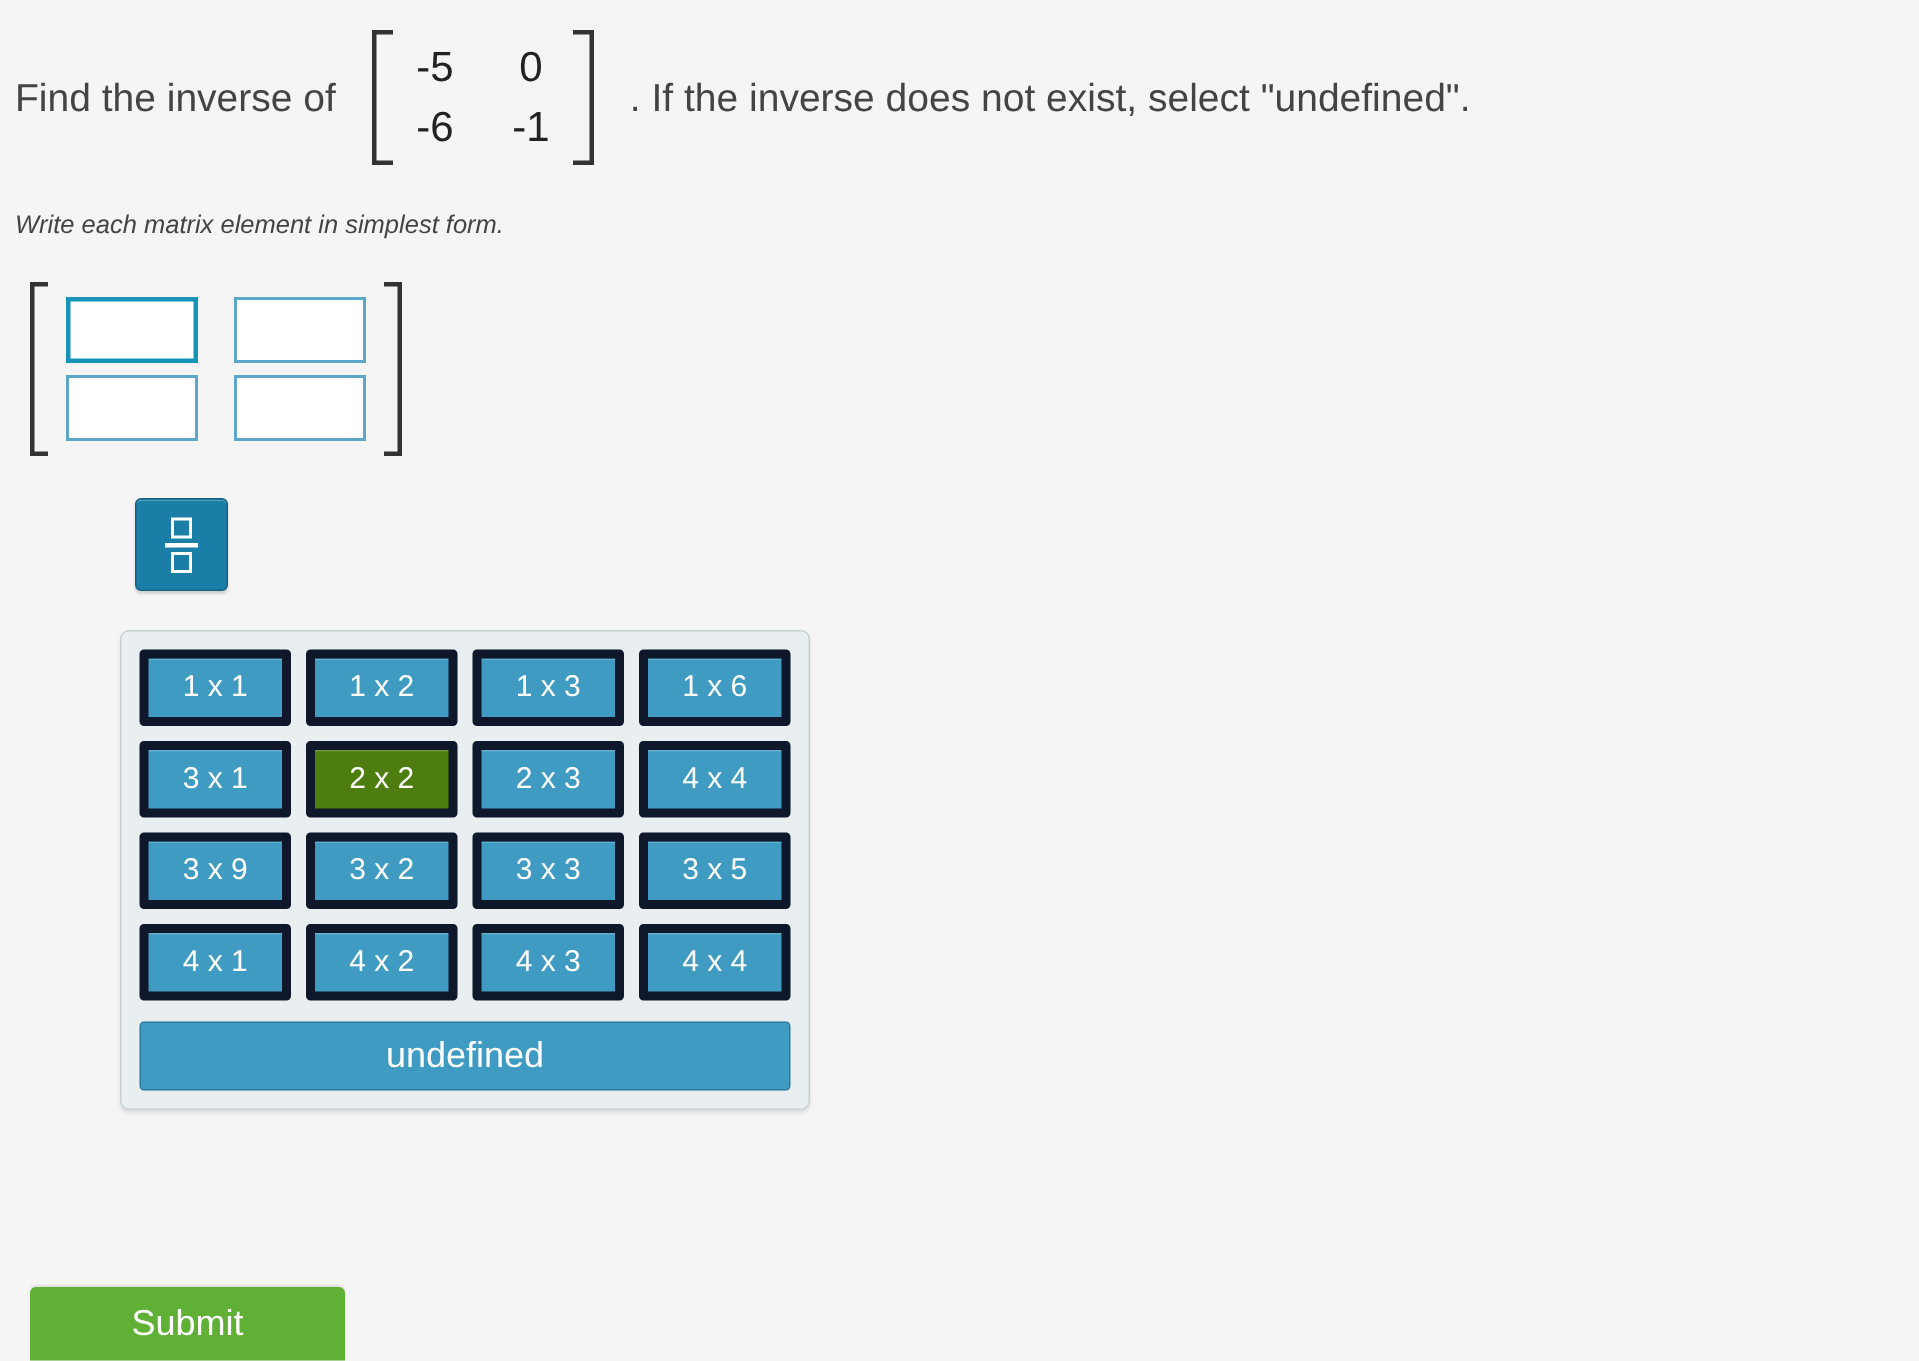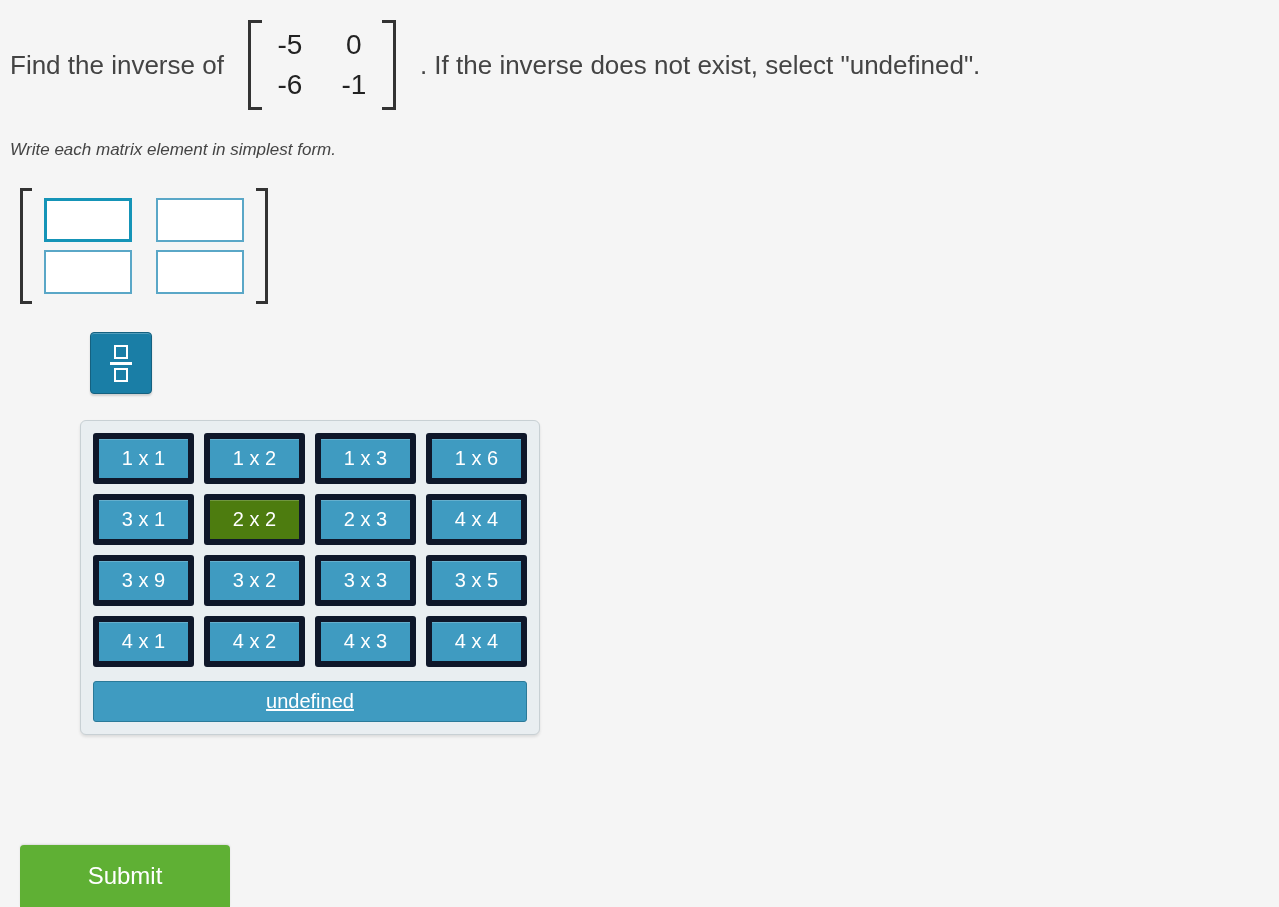--- a/index.html
+++ b/index.html
@@ -164,33 +164,32 @@
   }
   .size-btn.active {
     background: #4d7c0f;
   }
   .undefined-btn {
     grid-column: 1 / span 4;
     background: #3f9bc1;
     color: #fff;
     text-align: center;
     padding: 8px 0;
-    font-size: 20px;
+    font-size: 24px;
     border: 1px solid #2b7a99;
     border-radius: 3px;
     cursor: pointer;
     margin-top: 4px;
-    text-decoration: underline;
   }
   .submit-btn {
     position: absolute;
     left: 20px;
     bottom: 0;
     width: 210px;
-    height: 62px;
+    height: 49px;
     background: #5fb034;
     color: #fff;
     font-size: 24px;
     border: none;
     border-radius: 4px 4px 0 0;
     display: flex;
     align-items: center;
     justify-content: center;
     cursor: pointer;
     box-shadow: 0 -1px 2px rgba(0,0,0,0.1);

